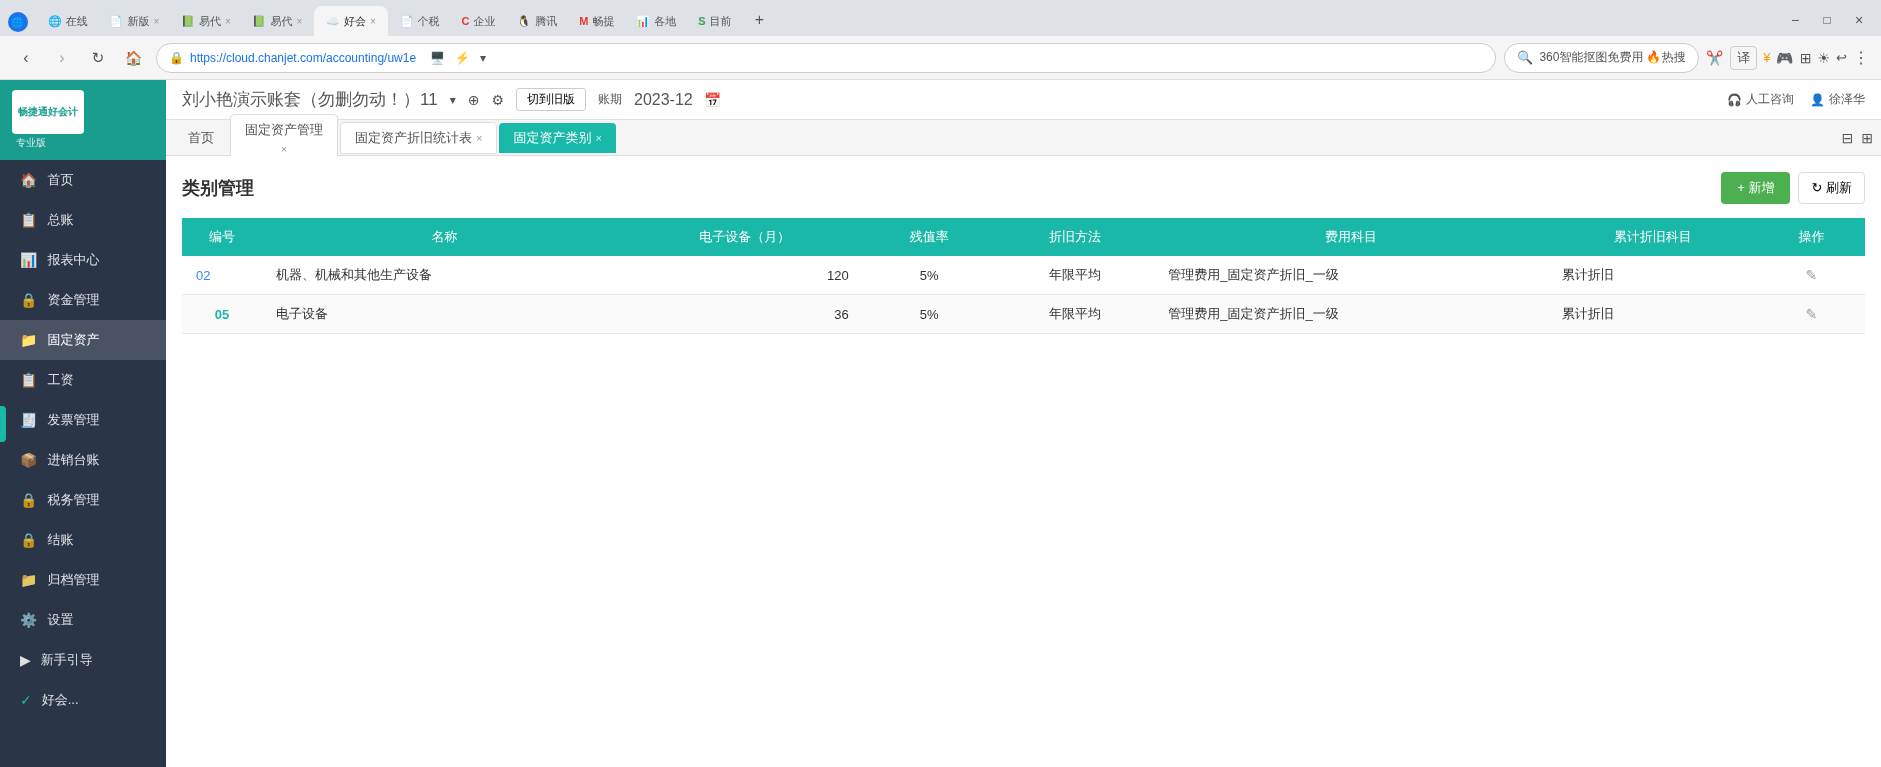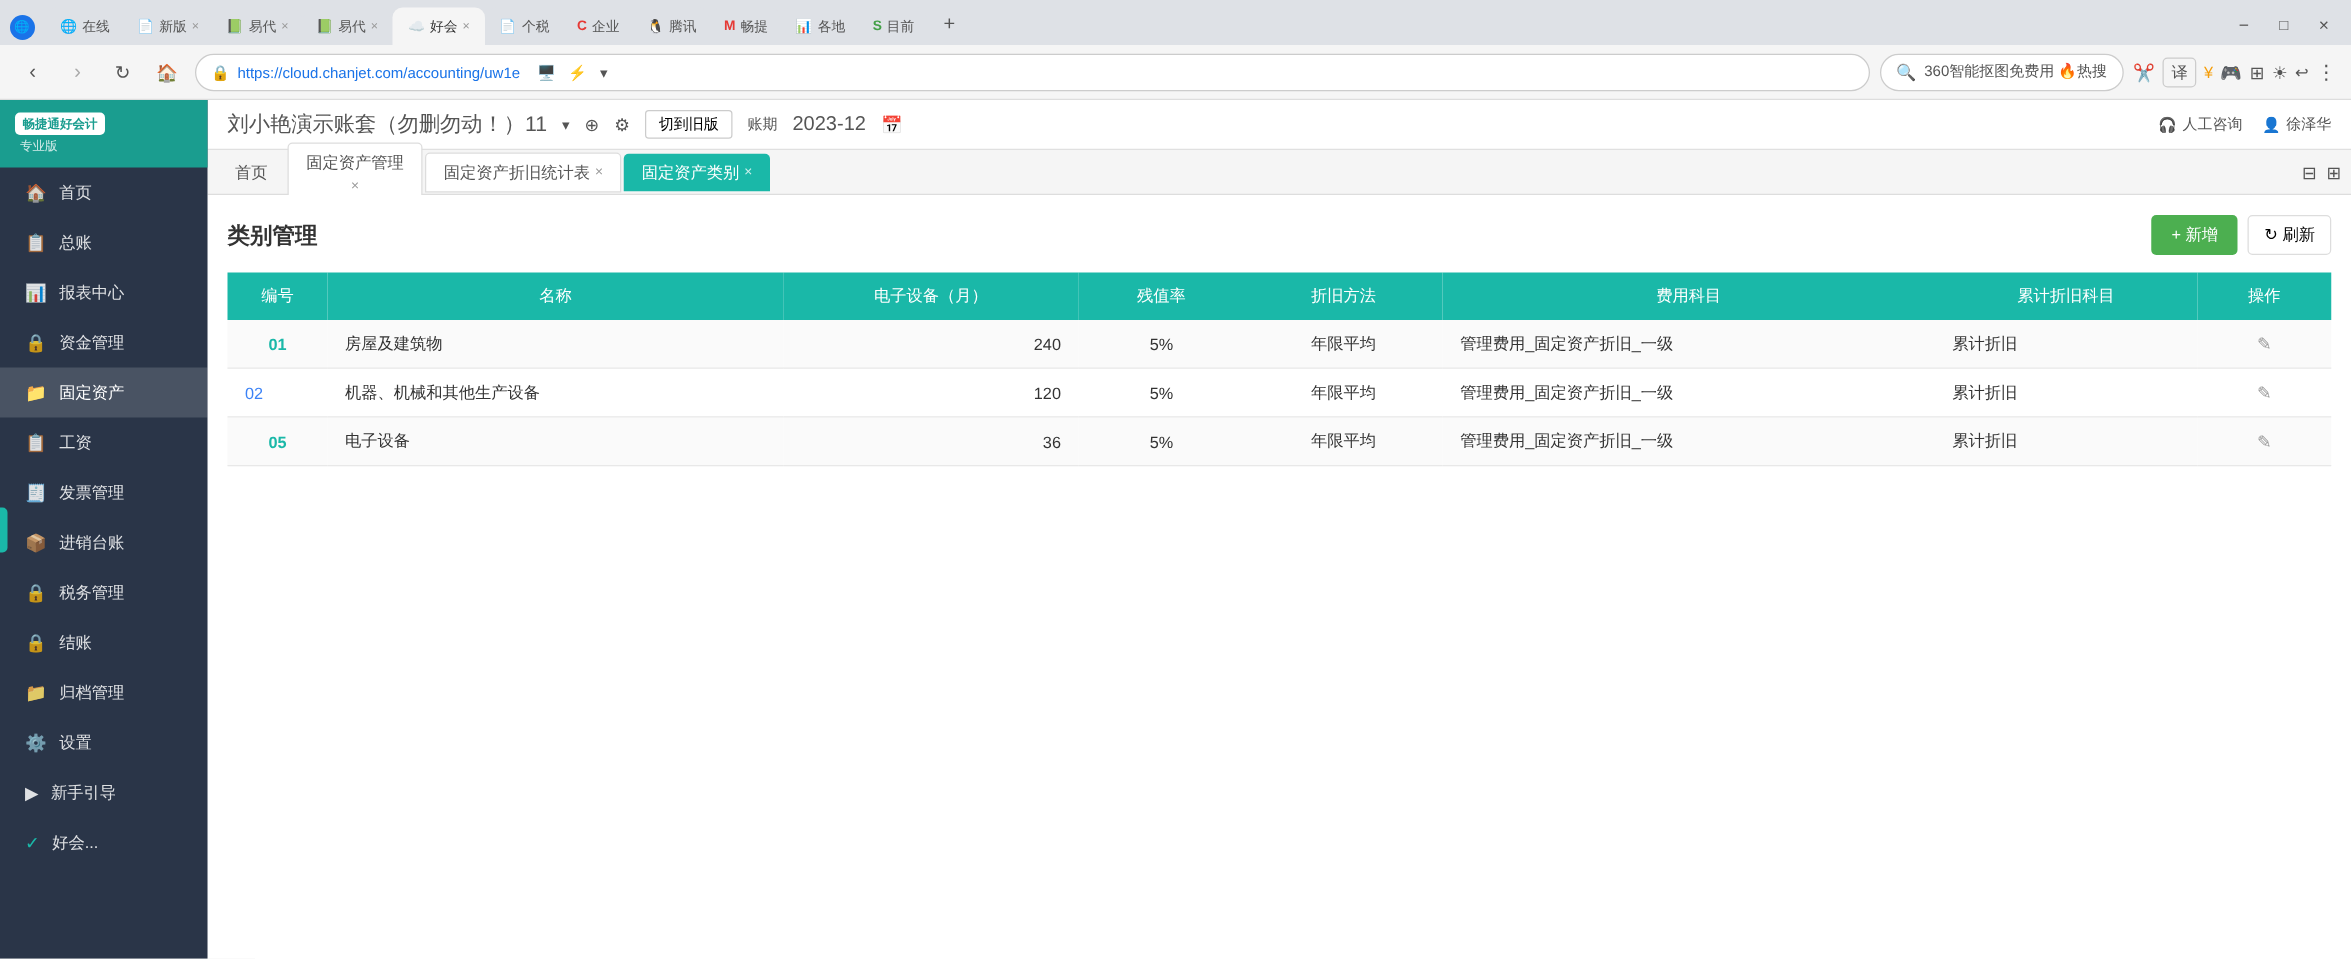--- a/index.html
+++ b/index.html
@@ -104,21 +104,21 @@
 <div class="app-container" style="display:flex; height:calc(767px - 80px);">
 
   <div style="width:166px; background:#2a3548; color:#fff; display:flex; flex-direction:column; flex-shrink:0; position:relative;">
 
     <div style="position:absolute; left:0; top:50%; transform:translateY(-50%); display:flex; flex-direction:column; gap:4px; z-index:10;">
       <div style="width:6px; height:36px; background:#1ab8a8; border-radius:0 4px 4px 0;"></div>
     </div>
 
     <div style="background:#1a9d8f; padding:10px 12px; display:flex; flex-direction:column; align-items:flex-start;">
       <div style="display:flex; align-items:center; gap:8px;">
-        <div style="background:#fff; border-radius:4px; padding:2px 6px; color:#1a9d8f; font-size:10px; font-weight:bold; white-space:nowrap;">畅捷通好会计</div>
+        <div style="background:#fff; border-radius:4px; padding:15px 6px; color:#1a9d8f; font-size:10px; font-weight:bold; white-space:nowrap;">畅捷通好会计</div>
       </div>
       <div style="font-size:10px; color:rgba(255,255,255,0.8); margin-top:2px; margin-left:4px;">专业版</div>
     </div>
 
     <div style="display:flex; align-items:center; gap:10px; padding:11px 20px; cursor:pointer; color:rgba(255,255,255,0.85); font-size:13px;">
       <span style="font-size:14px;">🏠</span>
       <span>首页</span>
     </div>
     <div style="display:flex; align-items:center; gap:10px; padding:11px 20px; cursor:pointer; color:rgba(255,255,255,0.85); font-size:13px;">
       <span style="font-size:14px;">📋</span>
@@ -236,32 +236,20 @@
             <th style="padding:10px 14px; text-align:center; font-weight:normal;">名称</th>
             <th style="padding:10px 14px; text-align:center; font-weight:normal; white-space:nowrap;">电子设备（月）</th>
             <th style="padding:10px 14px; text-align:center; font-weight:normal; white-space:nowrap;">残值率</th>
             <th style="padding:10px 14px; text-align:center; font-weight:normal; white-space:nowrap;">折旧方法</th>
             <th style="padding:10px 14px; text-align:center; font-weight:normal; white-space:nowrap;">费用科目</th>
             <th style="padding:10px 14px; text-align:center; font-weight:normal; white-space:nowrap;">累计折旧科目</th>
             <th style="padding:10px 14px; text-align:center; font-weight:normal; white-space:nowrap;">操作</th>
           </tr>
         </thead>
         <tbody id="table-body">
-            <tr style="border-bottom: 1px solid rgb(232, 232, 232); background: rgb(250, 250, 250);">
-    <td style="padding:10px 14px; text-align:center; color:#1ab8a8; font-weight:bold;">01</td>
-    <td style="padding:10px 14px; text-align:left;">房屋及建筑物</td>
-    <td style="padding:10px 14px; text-align:right;">240</td>
-    <td style="padding:10px 14px; text-align:center;">5%</td>
-    <td style="padding:10px 14px; text-align:center;">年限平均</td>
-    <td style="padding:10px 14px; text-align:left;">管理费用_固定资产折旧_一级</td>
-    <td style="padding:10px 14px; text-align:left;">累计折旧</td>
-    <td style="padding:10px 14px; text-align:center;">
-      <span style="color:#999; cursor:pointer; font-size:14px;" title="编辑">✎</span>
-    </td>
-  </tr>
             <tr style="border-bottom: 1px solid rgb(232, 232, 232); background: rgb(255, 255, 255);">
     <td style="padding:10px 14px; text-align:left; color:#3b82f6; font-weight:normal;">02</td>
     <td style="padding:10px 14px; text-align:left;">机器、机械和其他生产设备</td>
     <td style="padding:10px 14px; text-align:right;">120</td>
     <td style="padding:10px 14px; text-align:center;">5%</td>
     <td style="padding:10px 14px; text-align:center;">年限平均</td>
     <td style="padding:10px 14px; text-align:left;">管理费用_固定资产折旧_一级</td>
     <td style="padding:10px 14px; text-align:left;">累计折旧</td>
     <td style="padding:10px 14px; text-align:center;">
       <span style="color:#999; cursor:pointer; font-size:14px;" title="编辑">✎</span>

